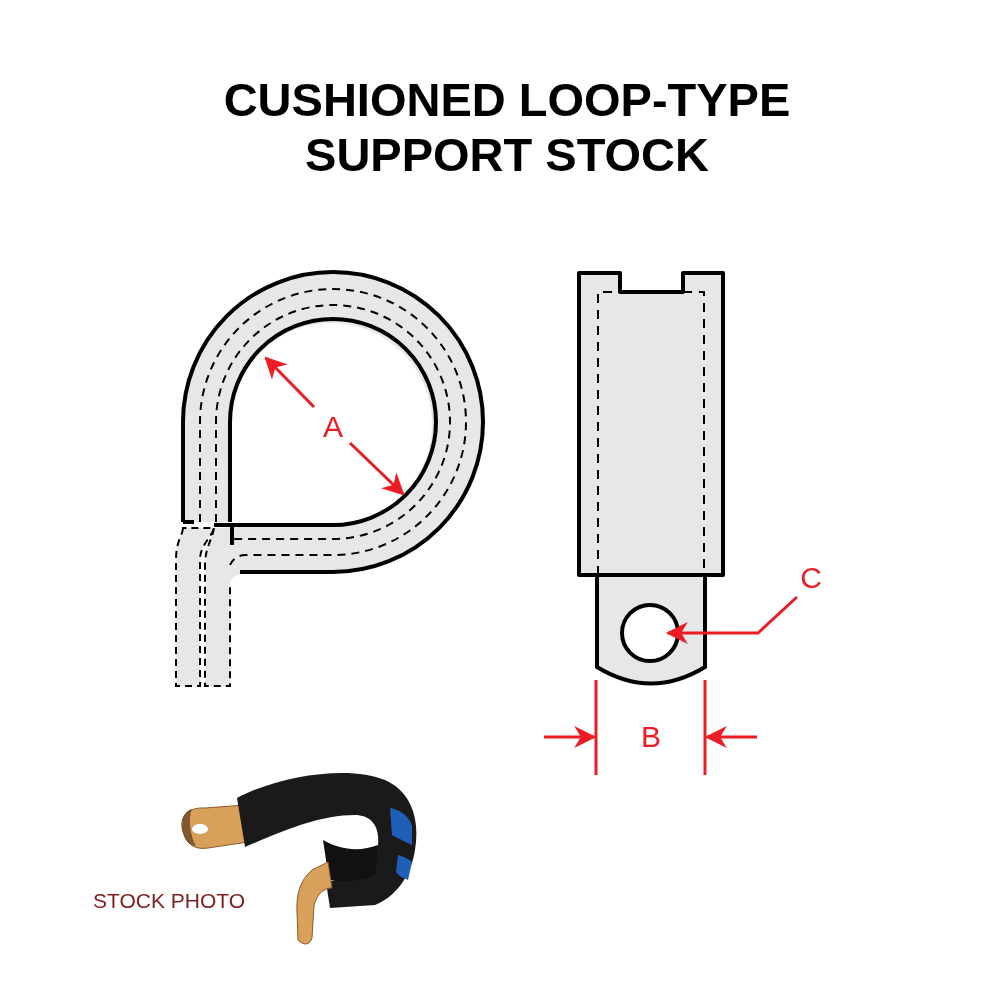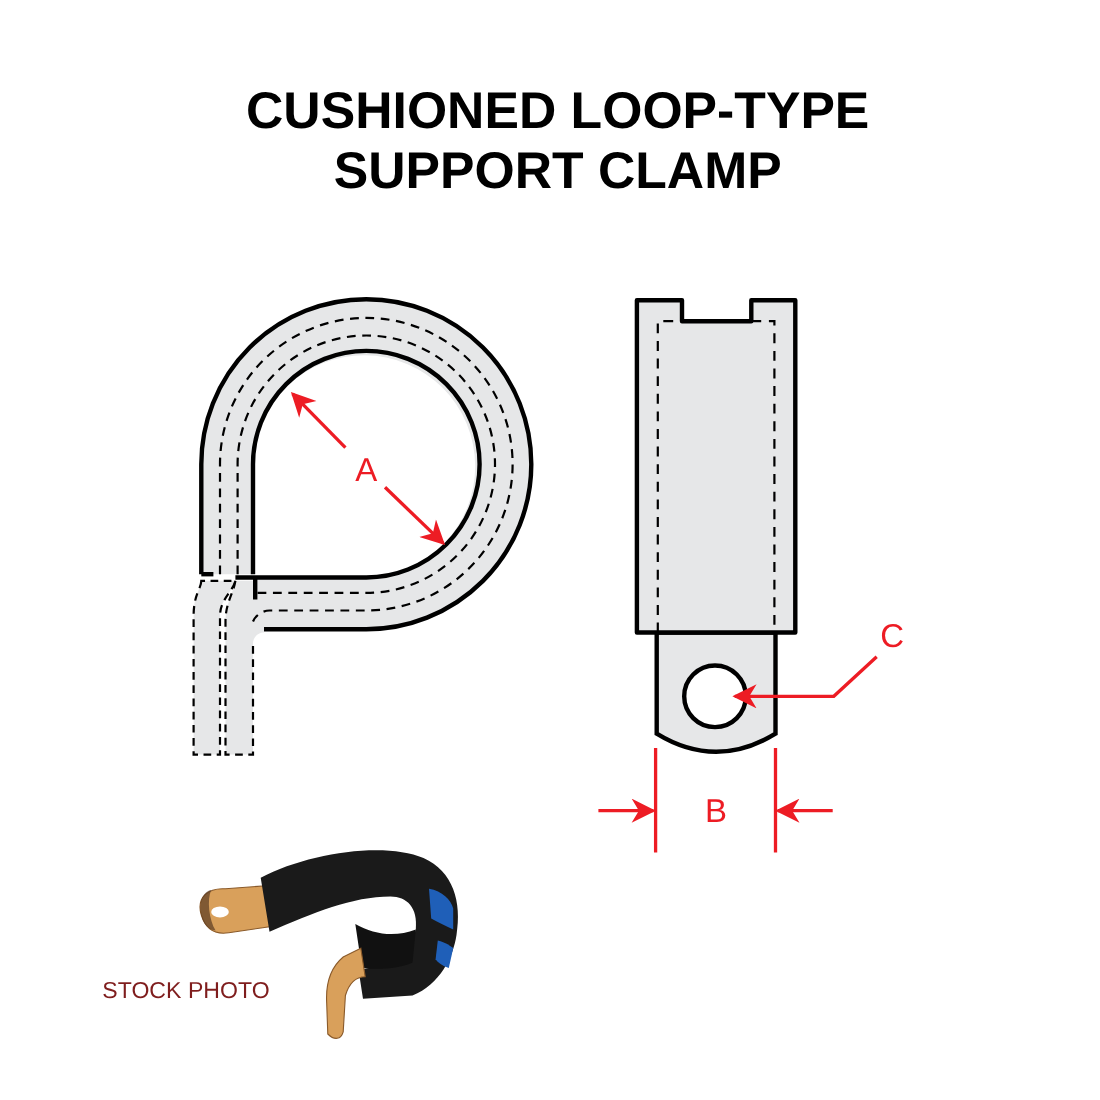--- a/index.html
+++ b/index.html
@@ -8,21 +8,21 @@
   .title div { white-space: nowrap; margin-left: 14px; }
   svg.diagram { position: absolute; left: 0; top: 0; width: 1000px; height: 1000px; }
   .lbl { font-family: "Liberation Sans", sans-serif; font-size: 30px; fill: #ed1c24; }
   .stock { position: absolute; left: 93px; top: 889px; font-family: "Liberation Sans", sans-serif; font-size: 21px; color: #7f1d1d; white-space: nowrap; }
 </style>
 </head>
 <body>
 
 <div class="title">
   <div>CUSHIONED LOOP-TYPE</div>
-  <div>SUPPORT CLAMP</div>
+  <div>SUPPORT STOCK</div>
 </div>
 
 <svg class="diagram" viewBox="0 0 1000 1000" xmlns="http://www.w3.org/2000/svg">
   <defs>
     <marker id="ah" viewBox="0 0 10 10" refX="9" refY="5" markerWidth="9" markerHeight="9" orient="auto-start-reverse" markerUnits="userSpaceOnUse">
       <path d="M0,0 L10,5 L0,10 L3,5 Z" fill="#ed1c24"></path>
     </marker>
     <marker id="ahb" viewBox="0 0 10 10" refX="9" refY="5" markerWidth="26" markerHeight="22" orient="auto" markerUnits="userSpaceOnUse">
       <path d="M0,0 L10,5 L0,10 L3,5 Z" fill="#ed1c24"></path>
     </marker>

